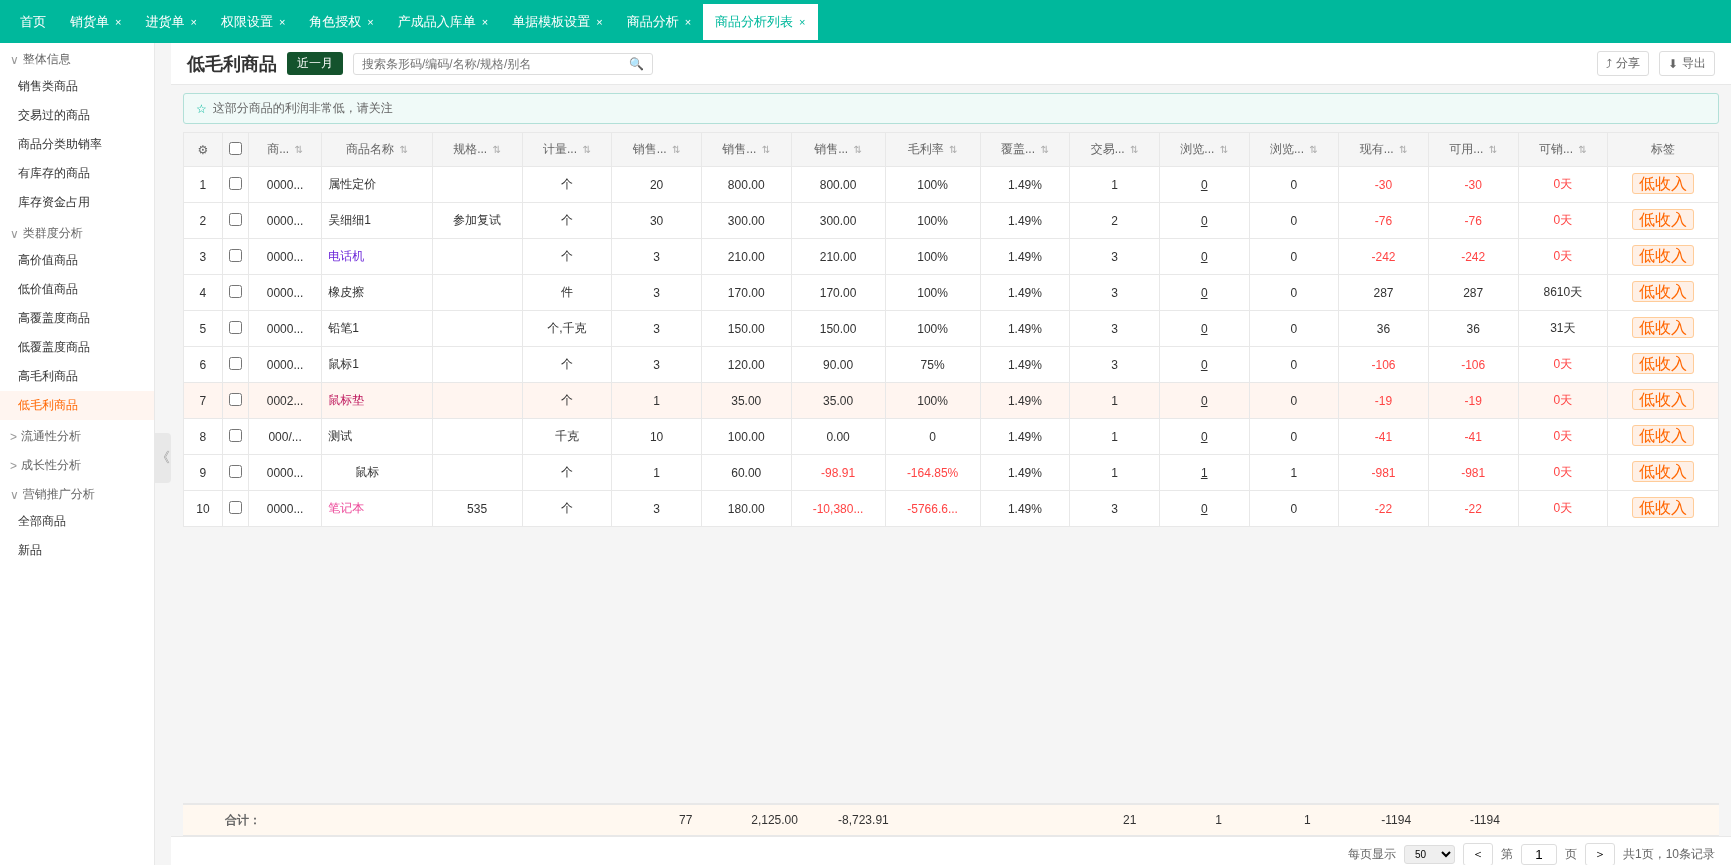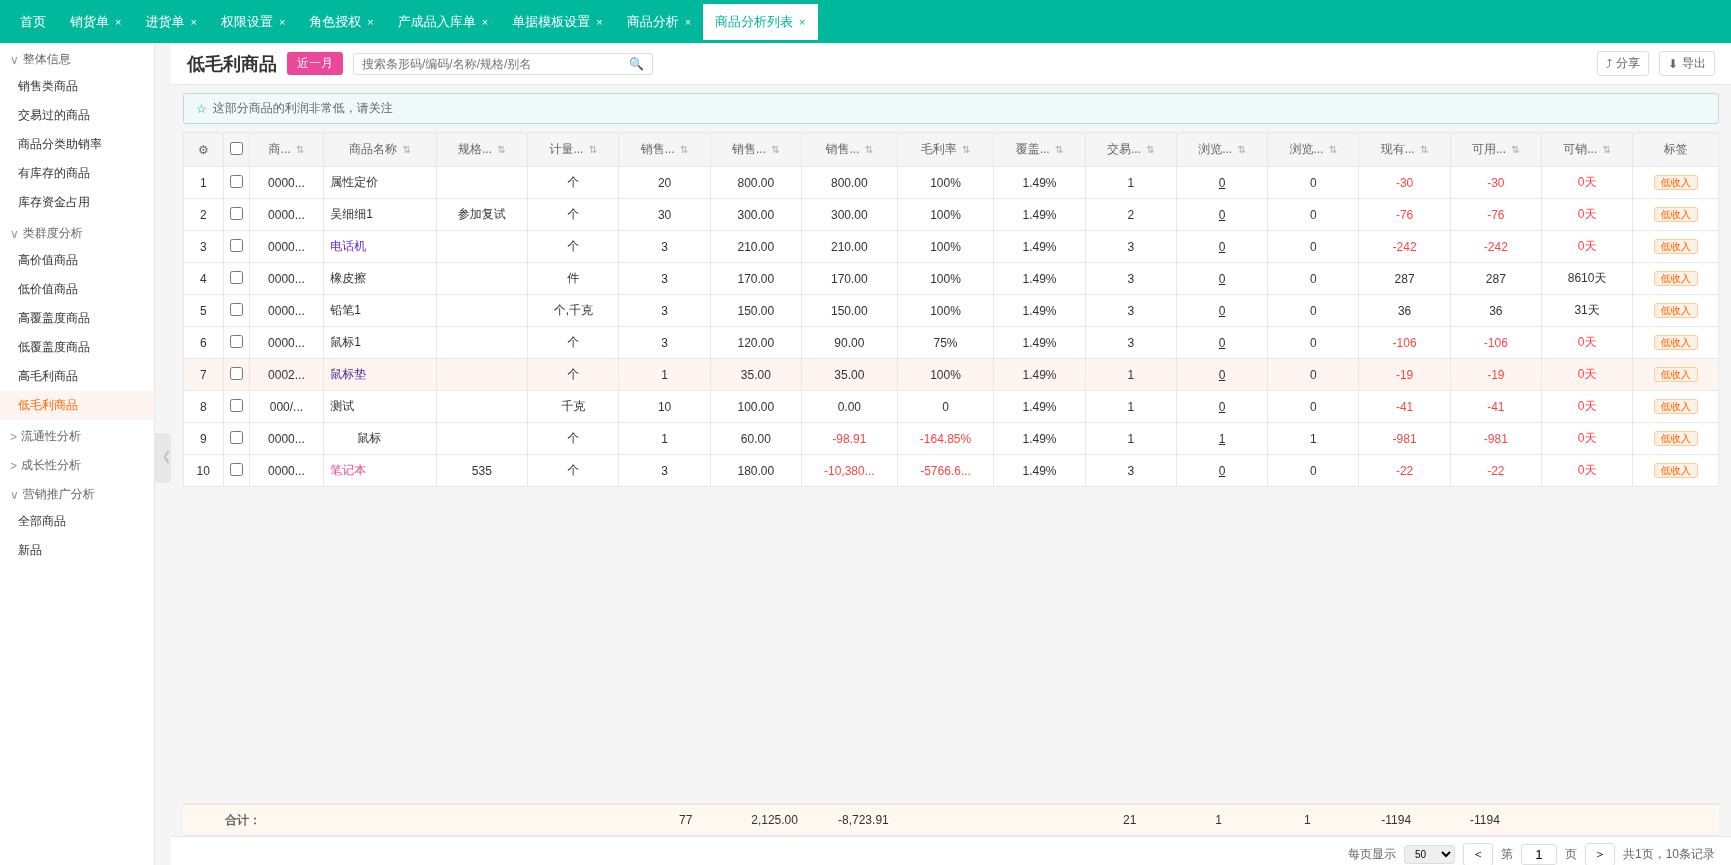--- a/index.html
+++ b/index.html
@@ -20,21 +20,21 @@
     .sidebar-group-title .arrow { margin-right: 4px; color: #999; }
     .sidebar-item { padding: 6px 10px 6px 18px; cursor: pointer; color: #333; font-size: 12px; }
     .sidebar-item.active { background: #fff5f0; color: #ff6600; }
     
     
     .content { flex: 1; display: flex; flex-direction: column; overflow: hidden; }
     
     
     .content-header { background: #fff; padding: 8px 16px; display: flex; align-items: center; border-bottom: 1px solid #e8e8e8; gap: 10px; }
     .page-title { font-size: 18px; font-weight: bold; color: #333; }
-    .date-filter-btn { background: #ec4899; color: #fff; border: none; padding: 3px 10px; border-radius: 3px; cursor: pointer; font-size: 12px; font-family: Liberation Serif, serif; }
+    .date-filter-btn { background: #14532d; color: #fff; border: none; padding: 3px 10px; border-radius: 3px; cursor: pointer; font-size: 12px; font-family: Liberation Serif, serif; }
     .search-box { display: flex; align-items: center; border: 1px solid #ddd; border-radius: 3px; padding: 3px 8px; flex: 1; max-width: 300px; }
     .search-box input { border: none; outline: none; font-size: 12px; width: 100%; }
     .search-icon { color: #999; margin-left: 4px; }
     .header-right { margin-left: auto; display: flex; gap: 10px; }
     .action-btn { display: flex; align-items: center; gap: 4px; color: #666; cursor: pointer; font-size: 12px; border: 1px solid #ddd; padding: 3px 8px; border-radius: 3px; background: #fff; }
     
     
     .alert-bar { background: #f0faf8; border: 1px solid #b2e0d8; margin: 8px 12px; padding: 6px 12px; border-radius: 3px; color: #666; font-size: 12px; display: flex; align-items: center; gap: 6px; }
     .alert-icon { color: #00b89c; }
     
@@ -42,21 +42,21 @@
     .table-container { flex: 1; overflow: auto; margin: 0 12px; }
     table { width: 100%; border-collapse: collapse; background: #fff; font-size: 12px; }
     table thead tr { background: #f5f5f5; }
     table thead th { padding: 8px 6px; border: 1px solid #e8e8e8; color: #666; font-weight: normal; white-space: nowrap; text-align: center; position: sticky; top: 0; background: #f5f5f5; z-index: 1; }
     table thead th .sort-icon { color: #aaa; font-size: 10px; margin-left: 2px; }
     table tbody tr { background: #fff; }
     table tbody tr.highlighted { background: #fff5f0; }
     table tbody td { padding: 7px 6px; border: 1px solid #e8e8e8; text-align: center; white-space: nowrap; }
     table tbody td.name-col { text-align: left; }
     table tbody td.red { color: #ff4444; }
-    .tag-badge { background: #fff0e6; color: #ff6600; border: 1px solid #ffcc99; padding: 1px 6px; border-radius: 3px; font-size: 10px; }
+    .tag-badge { background: #fff0e6; color: #ff6600; border: 1px solid #ffcc99; padding: 1px 6px; border-radius: 3px; font-size: 16px; }
     .tag-badge.low { background: #fff0e6; color: #ff6600; }
     .underline-link { text-decoration: underline; color: #333; cursor: pointer; }
     
     
     .table-footer { background: #fff8f0; border-top: 2px solid #e8e8e8; padding: 6px 12px; display: flex; align-items: center; border-bottom: 1px solid #e8e8e8; margin: 0 12px; font-size: 12px; }
     .footer-label { width: 180px; color: #666; padding-left: 30px; font-weight: bold; }
     .footer-cells { display: flex; flex: 1; }
     .footer-cell { flex: 1; text-align: center; padding: 2px 4px; }
     
     
@@ -327,21 +327,21 @@
       <td>0</td>
       <td class="red">-106</td>
       <td class="red">-106</td>
       <td class="red">0天</td>
       <td><span class="tag-badge low">低收入</span></td>
     </tr>
             <tr class="highlighted">
       <td>7</td>
       <td class="checkbox-col"><input type="checkbox" style=""></td>
       <td>0002...</td>
-      <td class="name-col" style="cursor:pointer;color:#4c1d95;">鼠标垫</td>
+      <td class="name-col" style="cursor:pointer;color:#be185d;">鼠标垫</td>
       <td></td>
       <td>个</td>
       <td>1</td>
       <td>35.00</td>
       <td class="">35.00</td>
       <td class="">100%</td>
       <td>1.49%</td>
       <td>1</td>
       <td><span class="underline-link">0</span></td>
       <td>0</td>

